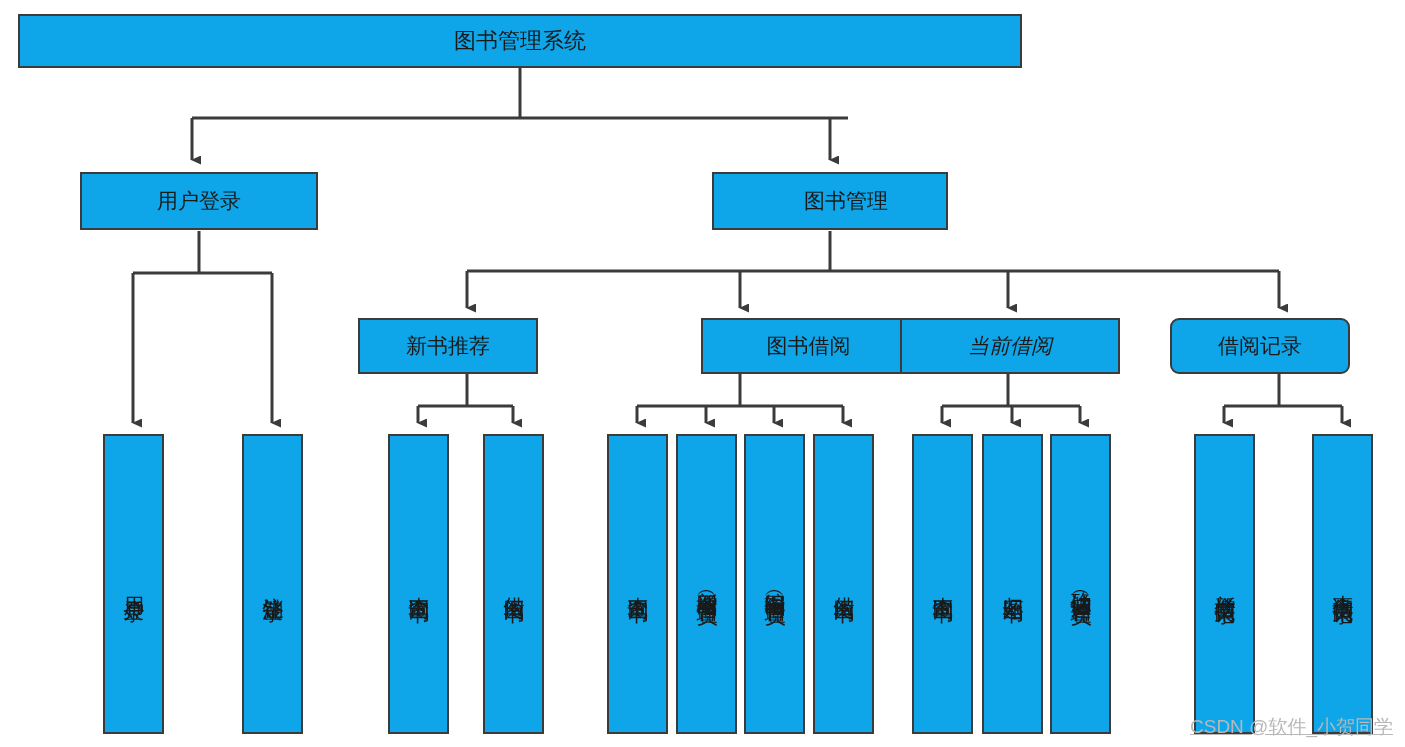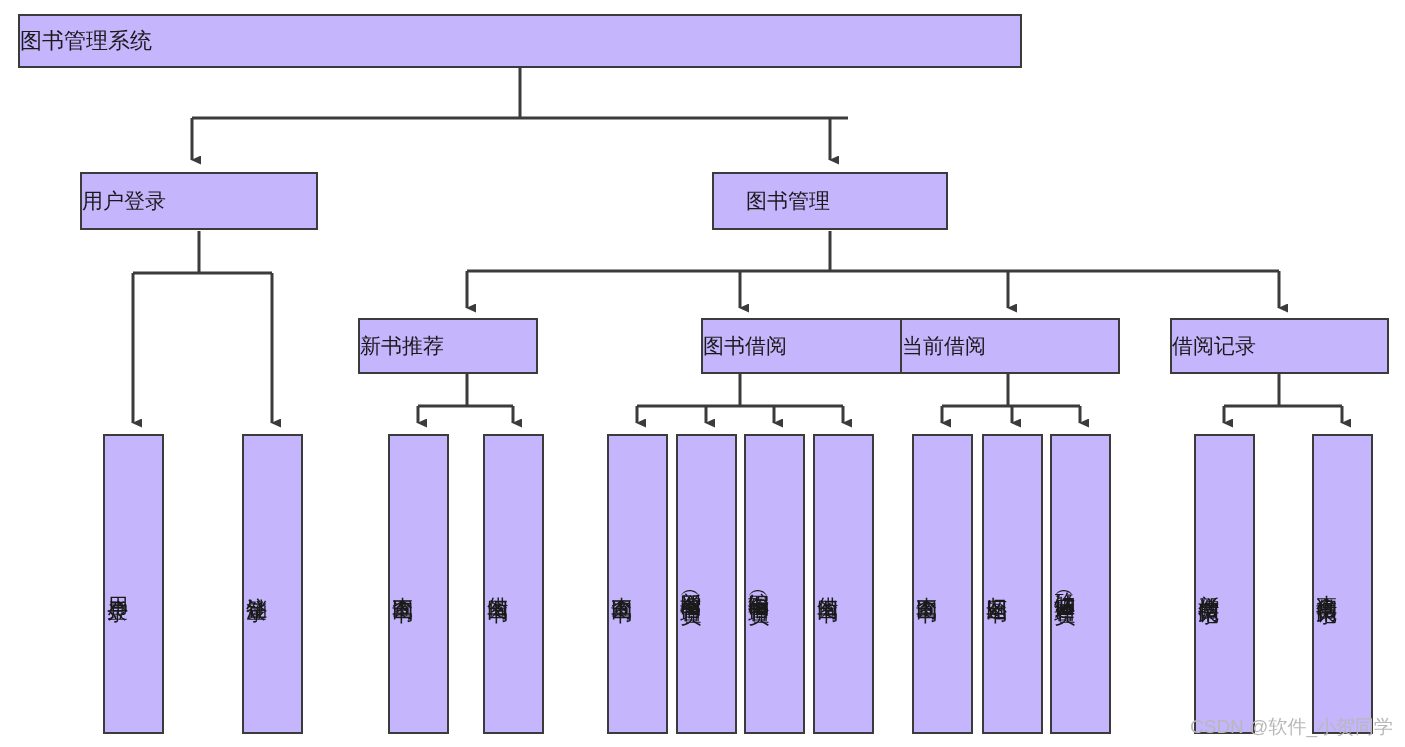--- a/index.html
+++ b/index.html
@@ -21,24 +21,25 @@
   svg.canvas {
     position: absolute;
     left: 0;
     top: 0;
     width: 1405px;
     height: 747px;
   }
   .node-box {
     position: absolute;
     box-sizing: border-box;
-    background: #c4b5fd;
+    background: #0ea5e9;
     border: 2px solid #3b3b3b;
     display: flex;
     align-items: center;
+    justify-content: center;
     color: #1a1a1a;
   }
   .node-label {
     font-family: "Liberation Sans", "DejaVu Sans", sans-serif;
     color: #1a1a1a;
     line-height: 1.18;
     text-align: center;
     white-space: nowrap;
   }
   .horizontal .node-label {
@@ -127,24 +128,24 @@
   <div class="node-box horizontal level-1" style="left:712px; top:172px; width:236px; height:58px;padding-left:32px;">
     <span class="node-label">图书管理</span>
   </div>
 
   <div class="node-box horizontal level-2" style="left:358px; top:318px; width:180px; height:56px;">
     <span class="node-label">新书推荐</span>
   </div>
   <div class="node-box horizontal level-2" style="left:657px; top:318px; width:215px; height:56px;margin-left:44px;">
     <span class="node-label">图书借阅</span>
   </div>
-  <div class="node-box horizontal level-2" style="left:900px; top:318px; width:220px; height:56px;">
+  <div class="node-box horizontal level-2" style="left:900px; top:318px; width:220px; height:56px;font-style:italic;">
     <span class="node-label">当前借阅</span>
   </div>
-  <div class="node-box horizontal level-2" style="left:1170px; top:318px; width:219px; height:56px;">
+  <div class="node-box horizontal level-2" style="left:1170px; top:318px; width:180px; height:56px;border-radius:9px;">
     <span class="node-label">借阅记录</span>
   </div>
 
   <div class="node-box vertical level-3" style="left:103px; top:434px; width:61px; height:300px;">
     <span class="node-label">用户登录</span>
   </div>
   <div class="node-box vertical level-3" style="left:242px; top:434px; width:61px; height:300px;">
     <span class="node-label">注销登录</span>
   </div>
 
@@ -178,15 +179,15 @@
     <span class="node-label">确认归还（管理员）</span>
   </div>
 
   <div class="node-box vertical level-3" style="left:1194px; top:434px; width:61px; height:300px;">
     <span class="node-label">新增借阅记录</span>
   </div>
   <div class="node-box vertical level-3" style="left:1312px; top:434px; width:61px; height:300px;">
     <span class="node-label">查询借阅记录</span>
   </div>
 
-  <div class="watermark" style="left:1190px; top:714px;">CSDN @软件_小贺同学</div>
+  <div class="watermark" style="left:1190px; top:714px;text-decoration:underline;">CSDN @软件_小贺同学</div>
 
 </div>
 
 </body></html>

